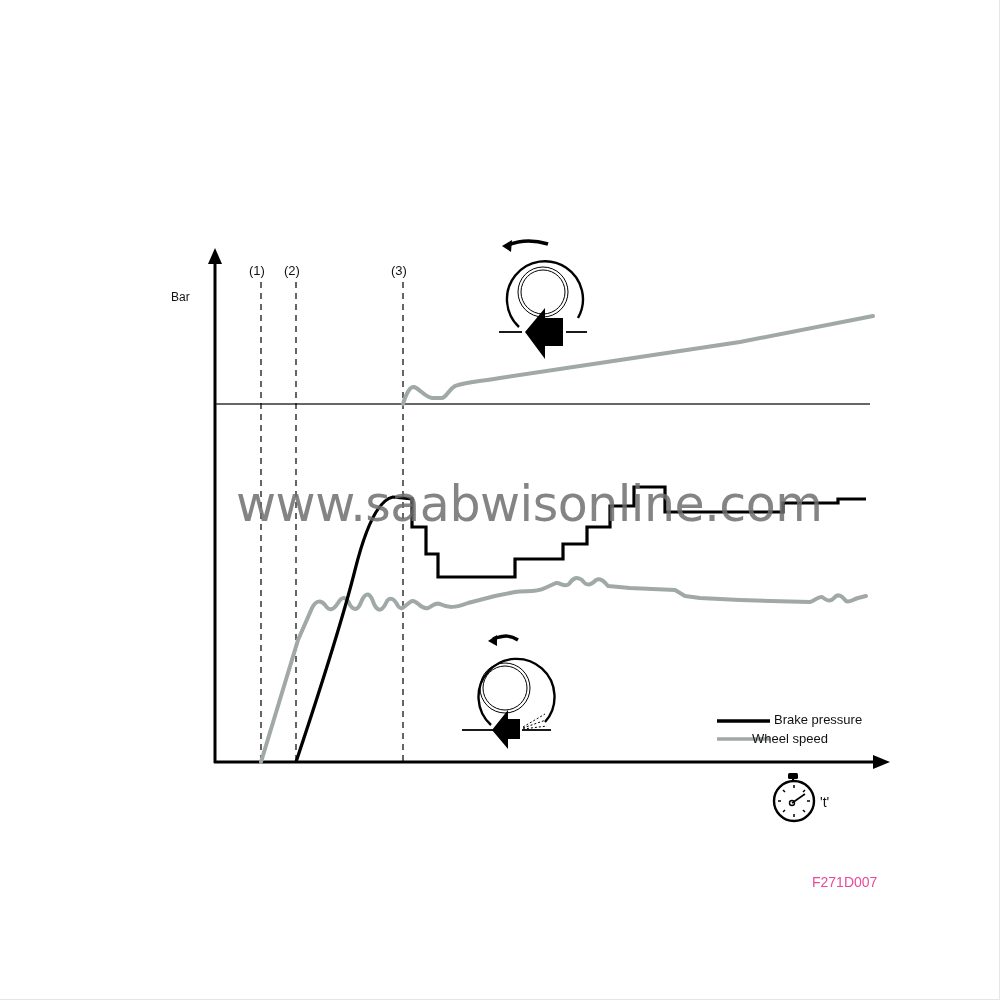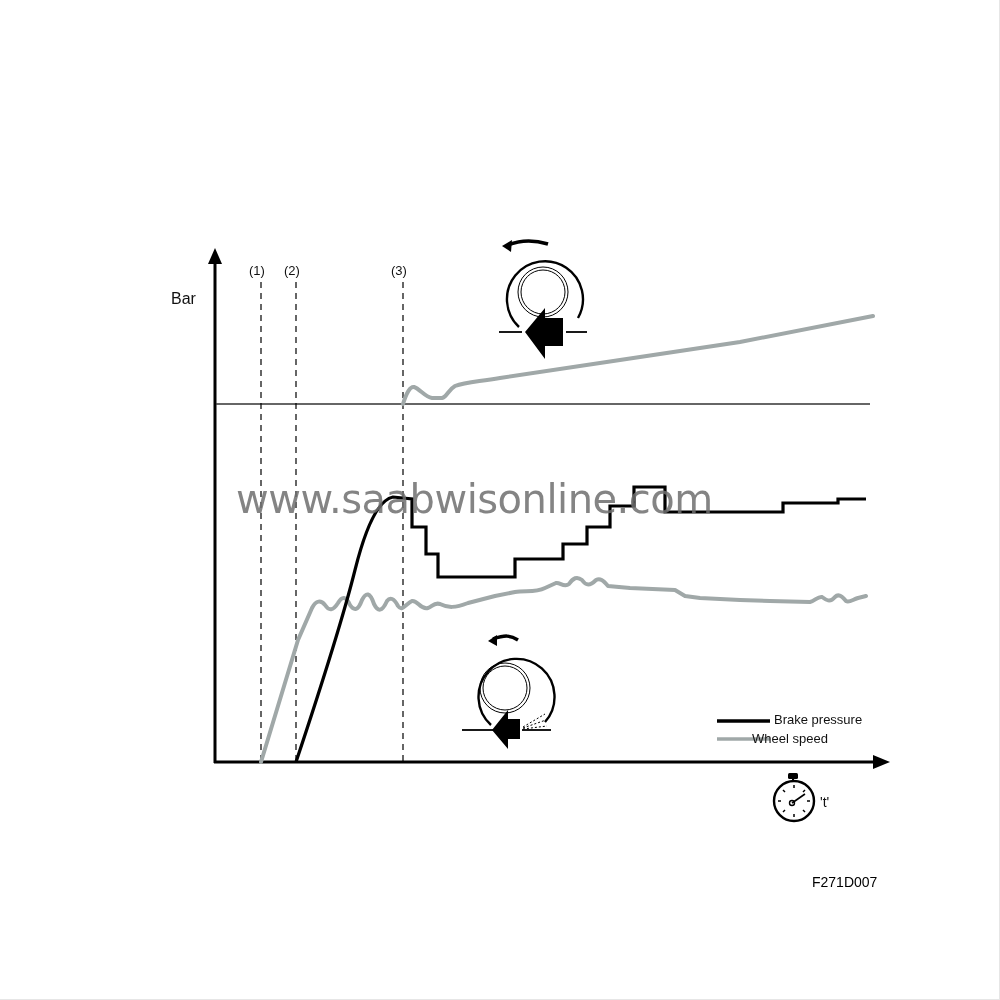--- a/index.html
+++ b/index.html
@@ -1,23 +1,23 @@
 <!DOCTYPE html>
 <html><head>
   <meta charset="utf-8">
   <style>
     html, body { margin: 0; padding: 0; background: #ffffff; }
     body { width: 1000px; height: 1000px; position: relative; overflow: hidden; font-family: "Liberation Sans", sans-serif; }
     .frame { position: absolute; left: 0; top: 0; width: 1000px; height: 1000px; border-right: 1px solid #e6e6e6; border-bottom: 1px solid #e6e6e6; box-sizing: border-box; }
     svg.chart { position: absolute; left: 0; top: 0; }
-    .lbl { position: absolute; color: #111; font-size: 16px; white-space: nowrap; }
+    .lbl { position: absolute; color: #111; font-size: 12px; white-space: nowrap; }
     .marker { font-size: 13px; }
     .legend-text { font-size: 13px; }
-    .watermark { position: absolute; left: 236px; top: 476px; font-family: "DejaVu Sans", sans-serif; font-size: 40px; color: rgba(110,110,110,0.85); letter-spacing: -0.5px; white-space: nowrap; pointer-events: none; }
-    .figcode { position: absolute; left: 812px; top: 874px; font-size: 14px; color: #000000; }
+    .watermark { position: absolute; left: 236px; top: 476px; font-family: "DejaVu Sans", sans-serif; font-size: 49px; color: rgba(110,110,110,0.85); letter-spacing: -0.5px; white-space: nowrap; pointer-events: none; }
+    .figcode { position: absolute; left: 812px; top: 874px; font-size: 14px; color: #ec4899; }
   </style>
 </head>
 <body>
 
 <div class="frame">
 
   <svg class="chart" width="1000" height="1000" viewBox="0 0 1000 1000">
 
     <g>
       <line x1="215" y1="262" x2="215" y2="763" stroke="#000" stroke-width="3"></line>

